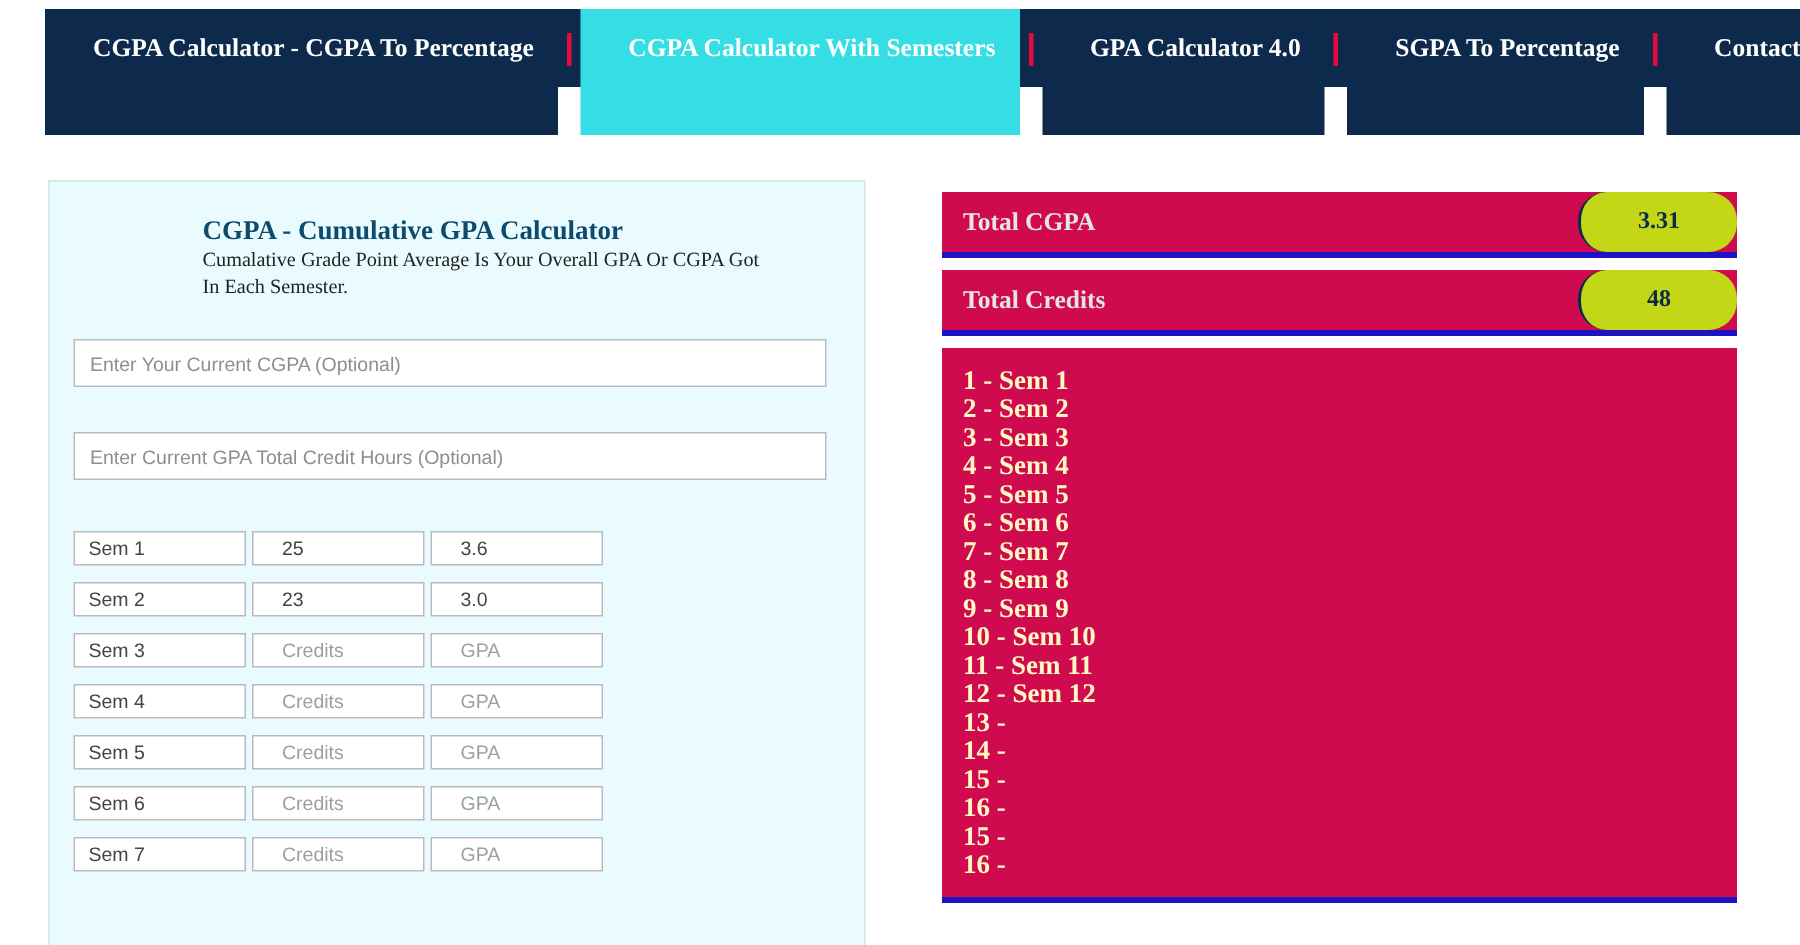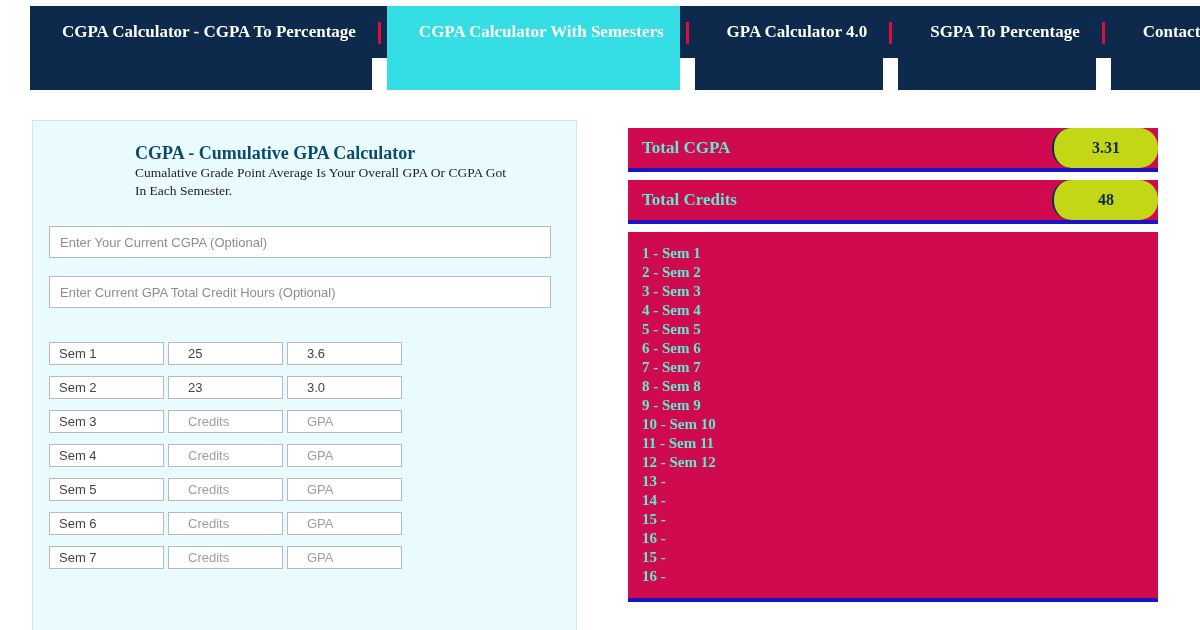--- a/index.html
+++ b/index.html
@@ -16,49 +16,49 @@
   
   .main { display:flex; margin:62px 0 0 32px; }
 
   
   .calc-card { width:545px; height:560px; background:#e9fbfe; border:1px solid #cfe6ea;
                padding:22px 0 0 16px; }
   .calc-head { margin-left:86px; width:390px; }
   .calc-title { font-size:18px; font-weight:bold; color:#0c4a6e; margin-bottom:0; }
   .calc-sub { font-size:13.5px; color:#222222; line-height:1.35; width:375px; }
 
-  .big-input { display:block; width:502px; height:32px; margin-top:18px; border:1px solid #b9babd;
+  .big-input { display:block; width:502px; height:32px; margin-top:30px; border:1px solid #b9babd;
                background:#ffffff; font-family:"Liberation Sans", sans-serif; font-size:13px;
                color:#333; padding:0 10px; outline:none; }
   .big-input:first-of-type { margin-top:26px; }
   .big-input::placeholder { color:#8a8f94; }
 
   .sem-rows { margin-top:34px; }
   .sem-row { display:flex; margin-bottom:11px; }
   .sem-row input { height:23px; width:115px; border:1px solid #b9babd; background:#ffffff;
                    font-family:"Liberation Sans", sans-serif; font-size:13px; color:#444;
                    padding:0 9px; outline:none; }
   .sem-row input + input { margin-left:4px;padding-left:19px; }
   .sem-row input.credits { width:115px; }
   .sem-row input.gpa { width:115px; }
   .sem-row input::placeholder { color:#9aa0a5; }
 
   
   .results { width:530px; margin:8px 0 0 51px; }
   .result-bar { height:44px; display:flex; align-items:stretch; background:#d00a4e;
                 border-bottom:4px solid #1d13c4; margin-bottom:8px; }
   .result-label { flex:1; display:flex; align-items:center; padding-left:14px;
-                  color:#5eead4; font-size:17px; font-weight:bold; }
+                  color:#e5e5e5; font-size:17px; font-weight:bold; }
   .result-value { width:106px; background:#c4d716; border-left:2px solid #0d2a4d;
                   display:flex; align-items:center; justify-content:center;
                   color:#0d2a4d; font-size:16px; font-weight:bold;border-radius:19px; }
 
   .sem-list { background:#d00a4e; border-bottom:4px solid #1d13c4; padding:12px 14px 10px 14px;
               height:370px; overflow:hidden; }
-  .sem-list-line { color:#5eead4; font-size:15px; font-weight:bold; line-height:19px; }
+  .sem-list-line { color:#fef9c3; font-size:18px; font-weight:bold; line-height:19px; }
 </style>
 </head>
 <body>
 
 <div class="nav">
   <div class="nav-tab">CGPA Calculator - CGPA To Percentage</div>
   <div class="nav-sep"></div>
   <div class="nav-tab active">CGPA Calculator With Semesters</div>
   <div class="nav-sep"></div>
   <div class="nav-tab">GPA Calculator 4.0</div>

